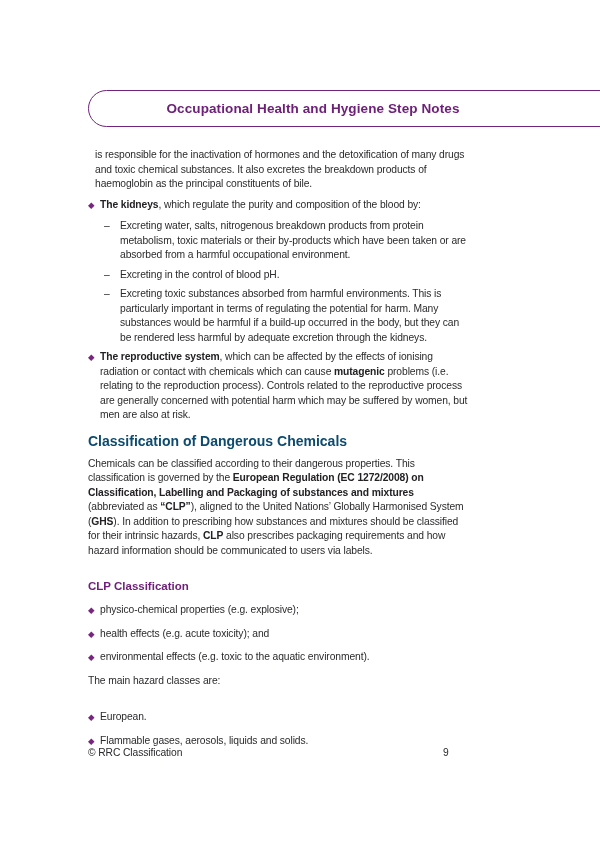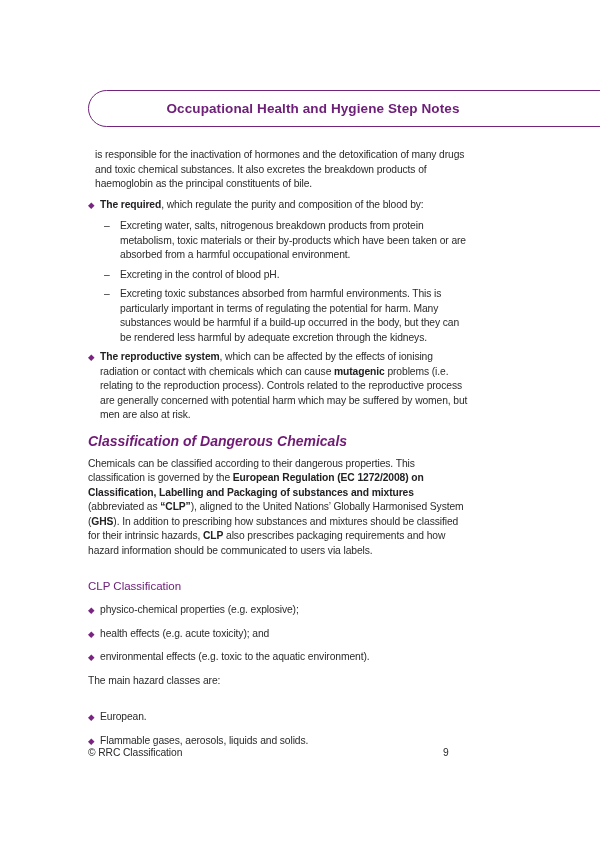--- a/index.html
+++ b/index.html
@@ -42,31 +42,30 @@
     top: 148px;
     width: 380px;
     font-size: 10.3px;
     line-height: 14.5px;
     letter-spacing: -0.1px;
   }
   .content p { margin: 0 0 6px 0; }
   .para-indent { margin-left: 7px !important; width: 371px; }
   .section-heading {
     margin: 10px 0 7px 0;
-    color: #701a75;
+    color: #0c4a6e;
     font-weight: bold;
     font-size: 14px;
     line-height: 17px;
     letter-spacing: 0;
-    font-style: italic;
   }
   .sub-heading {
     margin: 21px 0 9px 0;
     color: #6e2079;
-    font-weight: normal;
+    font-weight: bold;
     font-size: 11.5px;
     line-height: 15px;
     letter-spacing: 0;
   }
   
   .bullet {
     display: flex;
     margin: 0 0 7px 0;
   }
   .bullet.tight { margin-bottom: 9px; }
@@ -114,21 +113,21 @@
   <div class="header-box">
     <span class="header-title">Occupational Health and Hygiene Step Notes</span>
   </div>
 
   <div class="content">
 
     <p class="para-indent">is responsible for the inactivation of hormones and the detoxification of many drugs and toxic chemical substances. It also excretes the breakdown products of haemoglobin as the principal constituents of bile.</p>
 
     <div class="bullet">
       <span class="marker">◆</span>
-      <span class="btext"><b>The required</b><span>, which regulate the purity and composition of the blood by:</span></span>
+      <span class="btext"><b>The kidneys</b><span>, which regulate the purity and composition of the blood by:</span></span>
     </div>
 
     <div class="sub-bullet">
       <span class="dash">–</span>
       <span class="btext">Excreting water, salts, nitrogenous breakdown products from protein metabolism, toxic materials or their by-products which have been taken or are absorbed from a harmful occupational environment.</span>
     </div>
     <div class="sub-bullet">
       <span class="dash">–</span>
       <span class="btext">Excreting in the control of blood pH.</span>
     </div>

